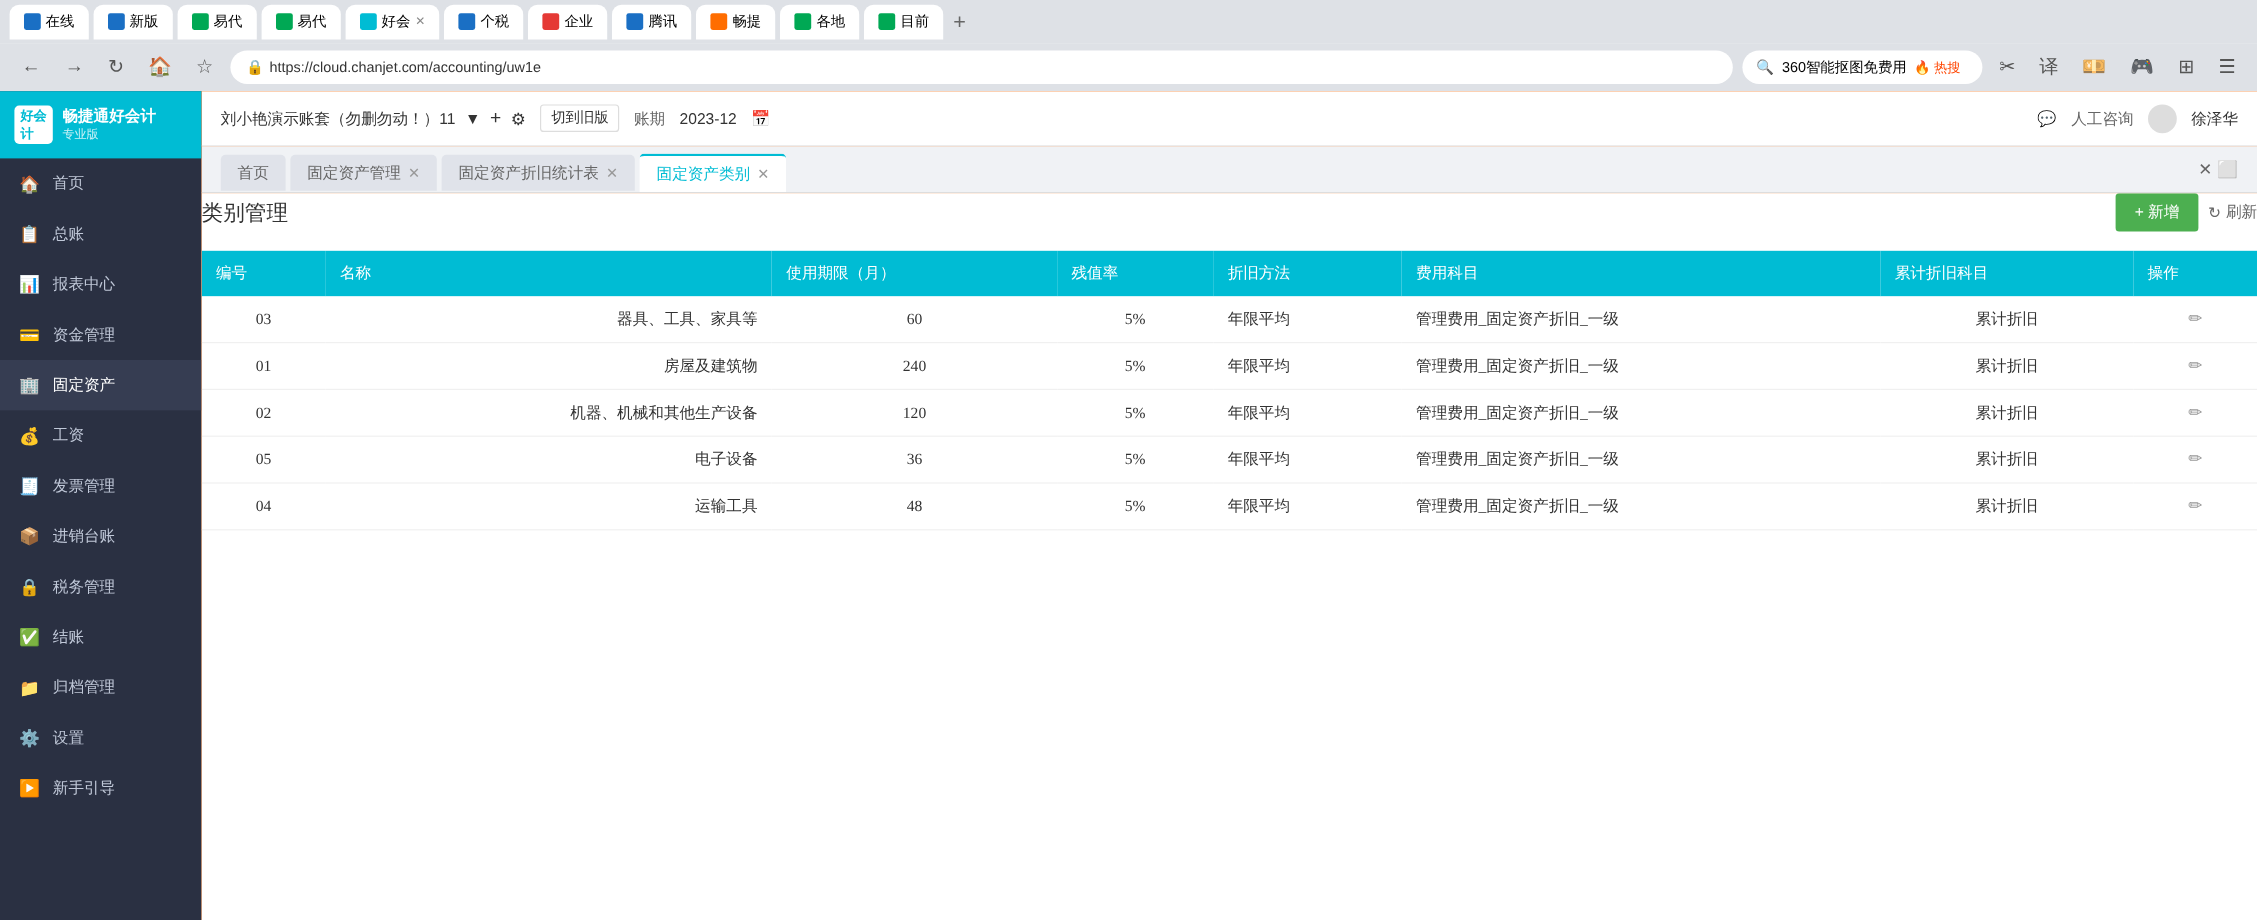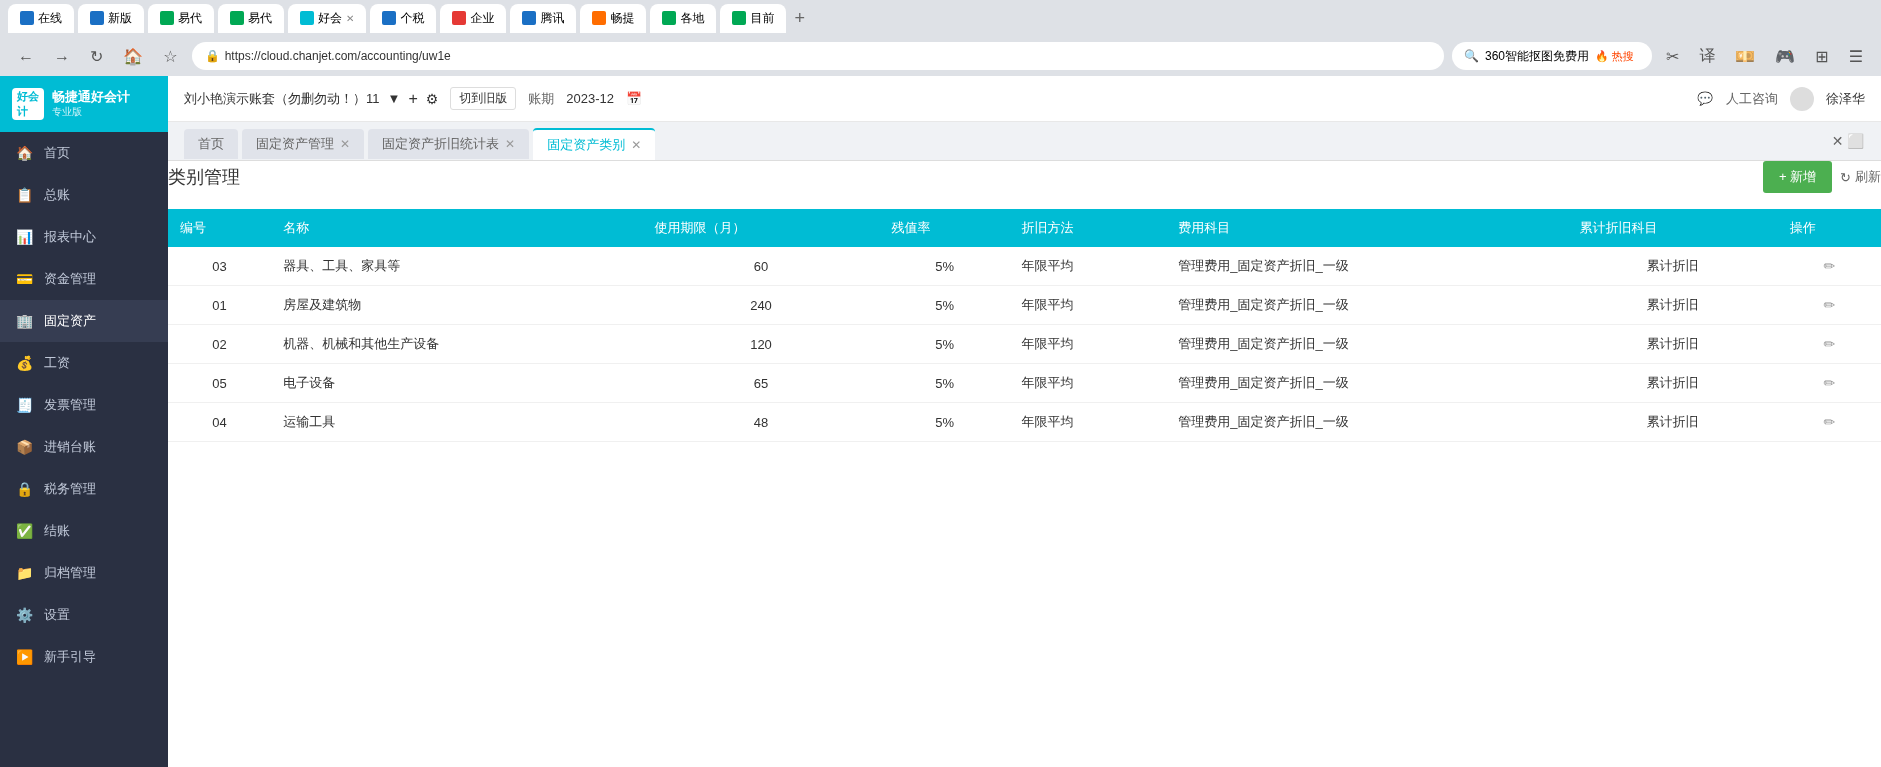--- a/index.html
+++ b/index.html
@@ -59,22 +59,22 @@
     .page-title { font-size: 18px; font-weight: 500; color: #333; margin-bottom: 16px; display: flex; justify-content: space-between; align-items: center; }
     .btn-primary { background: #4fc3f7; border: none; color: #fff; padding: 7px 16px; border-radius: 3px; cursor: pointer; font-size: 13px; display: flex; align-items: center; gap: 4px; }
     .btn-refresh { background: none; border: none; color: #666; cursor: pointer; font-size: 13px; display: flex; align-items: center; gap: 4px; }
     .title-actions { display: flex; gap: 8px; align-items: center; }
 
     
     .data-table { width: 100%; border-collapse: collapse; }
     .data-table thead tr { background: #00bcd4; }
     .data-table thead th { color: #fff; padding: 10px 12px; text-align: left; font-weight: 500; font-size: 13px; }
     .data-table tbody tr { background: #fff; border-bottom: 1px solid #f0f0f0; }
-    .data-table tbody td { padding: 10px 12px; color: #333; font-size: 13px; text-align: center; }
-    .data-table tbody td:nth-child(2) { text-align: left; }
+    .data-table tbody td { padding: 10px 12px; color: #333; font-size: 13px; text-align: center; font-family: Liberation Serif, serif; }
+    .data-table tbody td:nth-child(2) { text-align: right; }
     .data-table tbody td:nth-child(5) { text-align: left; }
     .data-table tbody td:nth-child(6) { text-align: left; }
     .edit-icon { color: #999; cursor: pointer; font-size: 14px; }
     .code-link { color: #1890ff; cursor: pointer; }
 
     
     .main-content { flex: 1; display: flex; flex-direction: column; background: #f97316; overflow: hidden; }
   </style>
 </head>
 <body>
@@ -312,21 +312,21 @@
             <td>120</td>
             <td>5%</td>
             <td>年限平均</td>
             <td>管理费用_固定资产折旧_一级</td>
             <td>累计折旧</td>
             <td><span class="edit-icon">✏</span></td>
           </tr>
           <tr>
             <td class="code-link">05</td>
             <td>电子设备</td>
-            <td>65</td>
+            <td>36</td>
             <td>5%</td>
             <td>年限平均</td>
             <td>管理费用_固定资产折旧_一级</td>
             <td>累计折旧</td>
             <td><span class="edit-icon">✏</span></td>
           </tr>
           <tr>
             <td class="code-link">04</td>
             <td>运输工具</td>
             <td>48</td>

